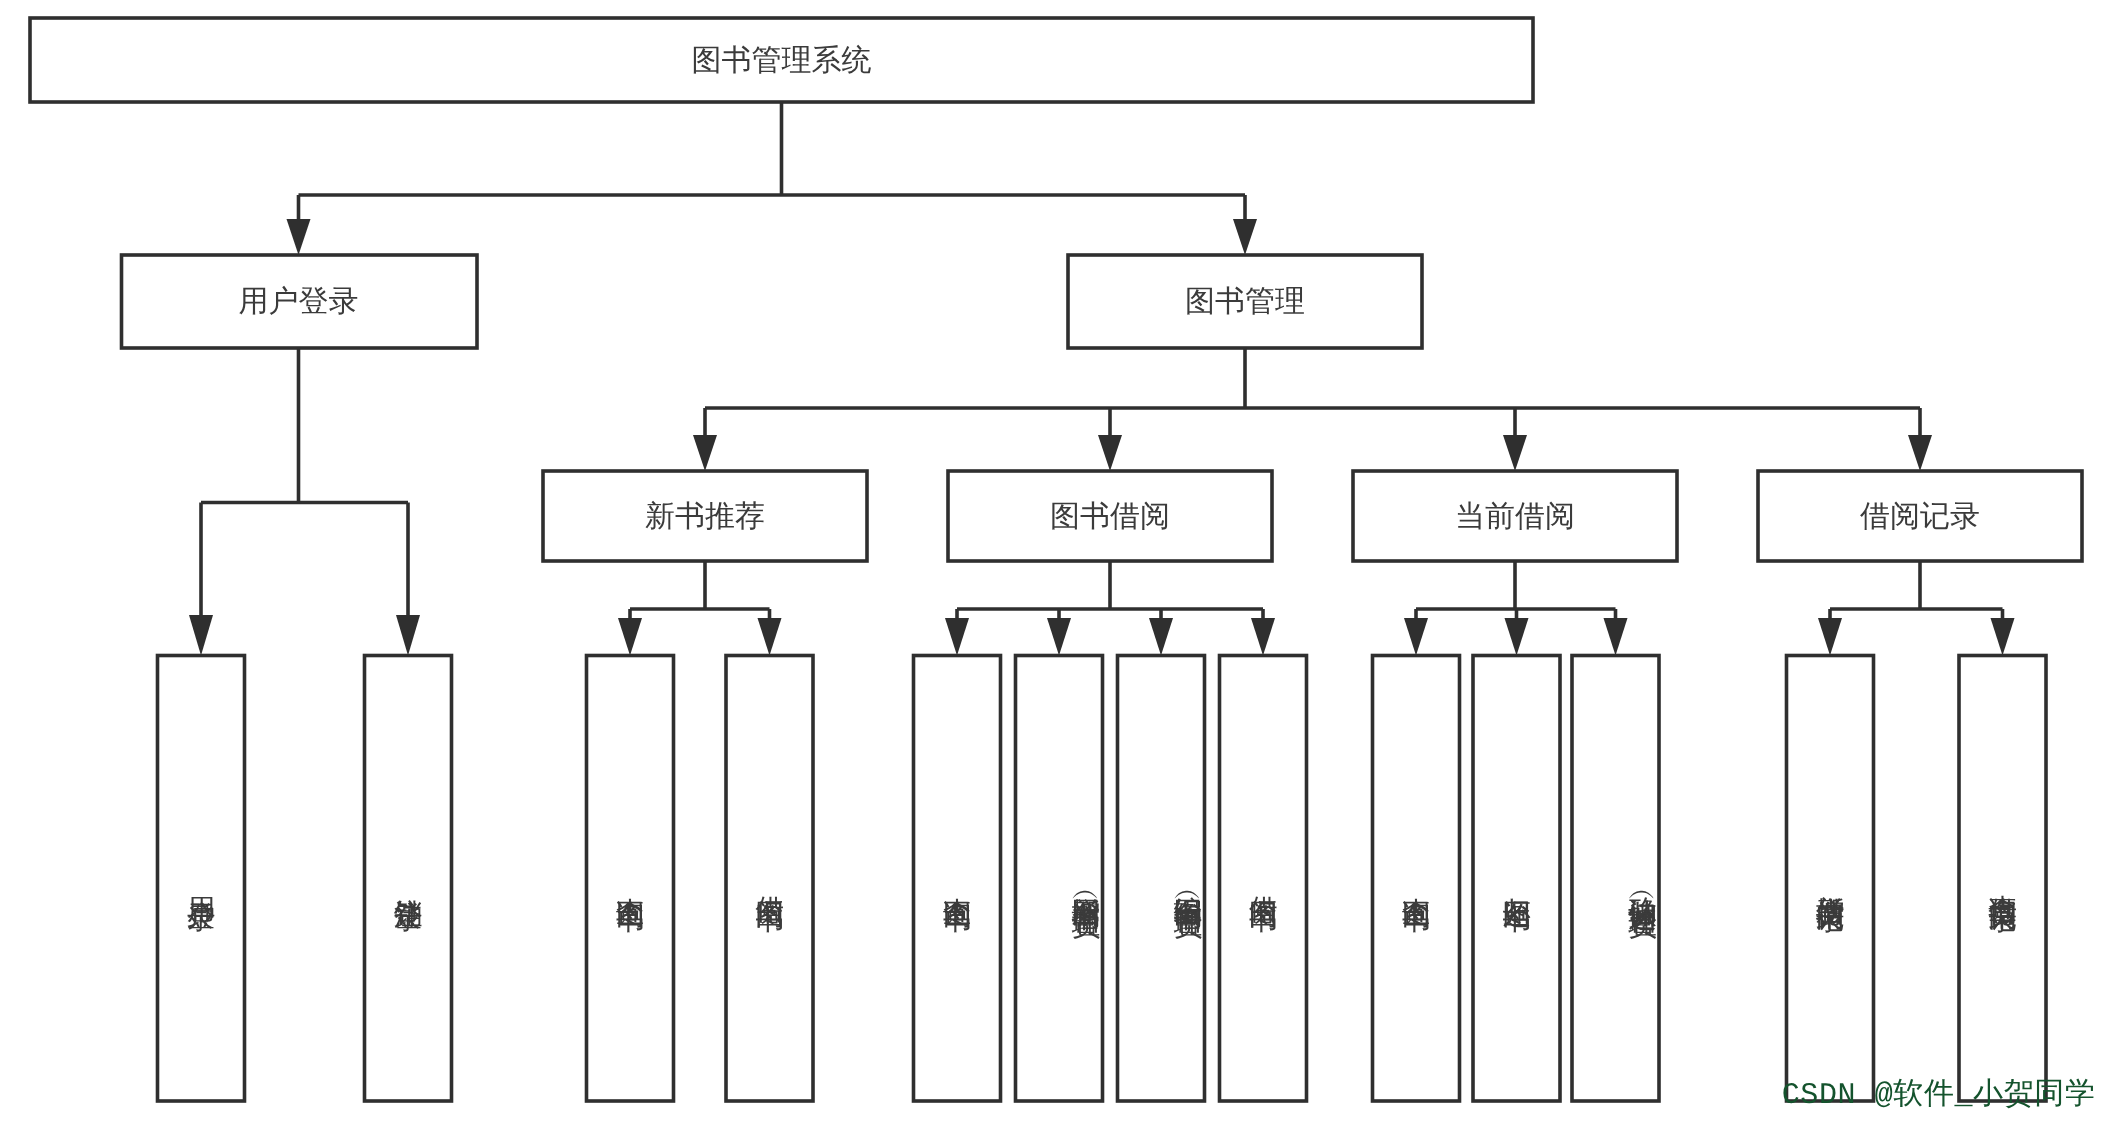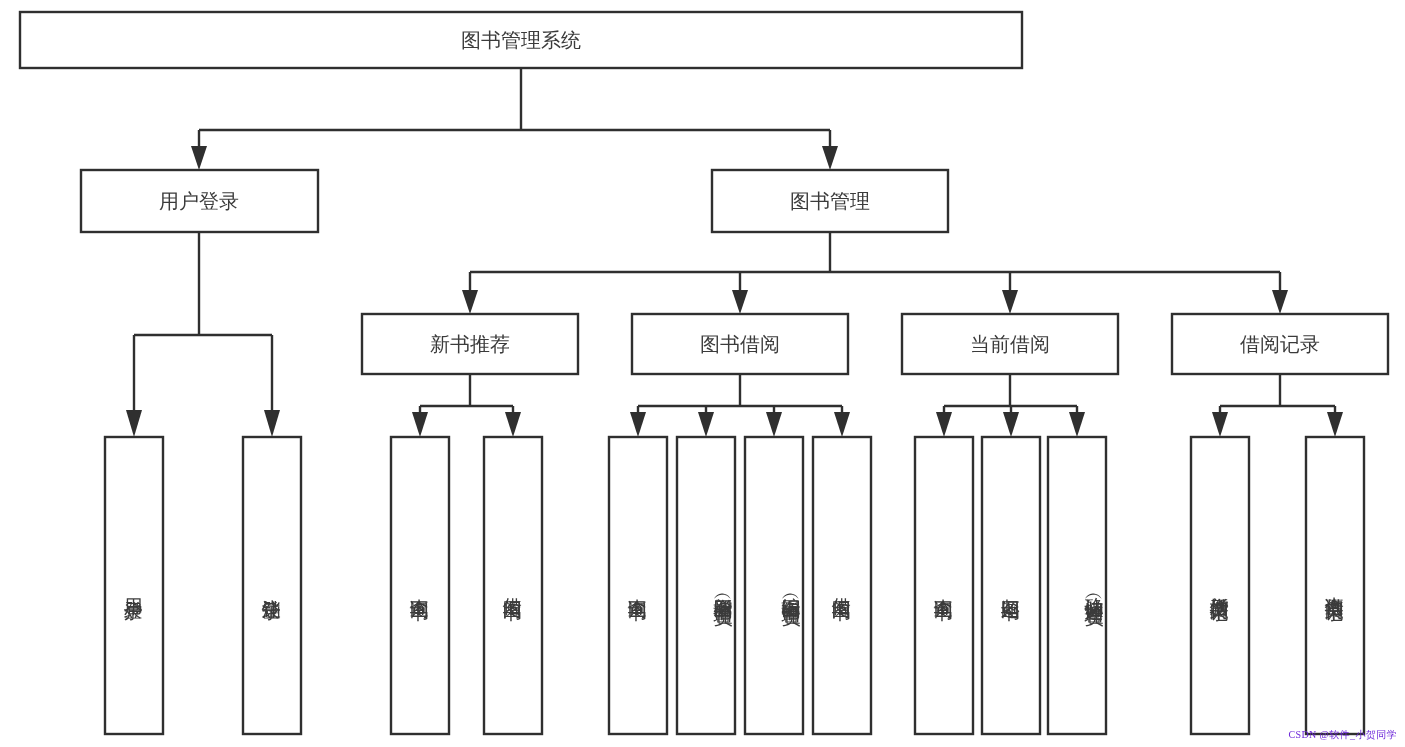--- a/index.html
+++ b/index.html
@@ -63,23 +63,23 @@
     color: #3b3b3b;
     font-family: "DejaVu Sans", "Liberation Sans", sans-serif;
     white-space: nowrap;
     pointer-events: none;
     text-align: center;
   }
   .watermark {
     position: absolute;
     right: 8px;
     bottom: 5px;
-    font-size: 10px;
-    color: #6d28d9;
-    font-family: Liberation Serif, serif;
+    font-size: 20px;
+    color: #14532d;
+    font-family: Liberation Mono, monospace;
     letter-spacing: 0.4px;
     user-select: none;
   }
 </style>
 </head>
 <body>
 
 <div id="diagram-root">
 
   <svg id="tree-svg" viewBox="0 0 1405 747">

